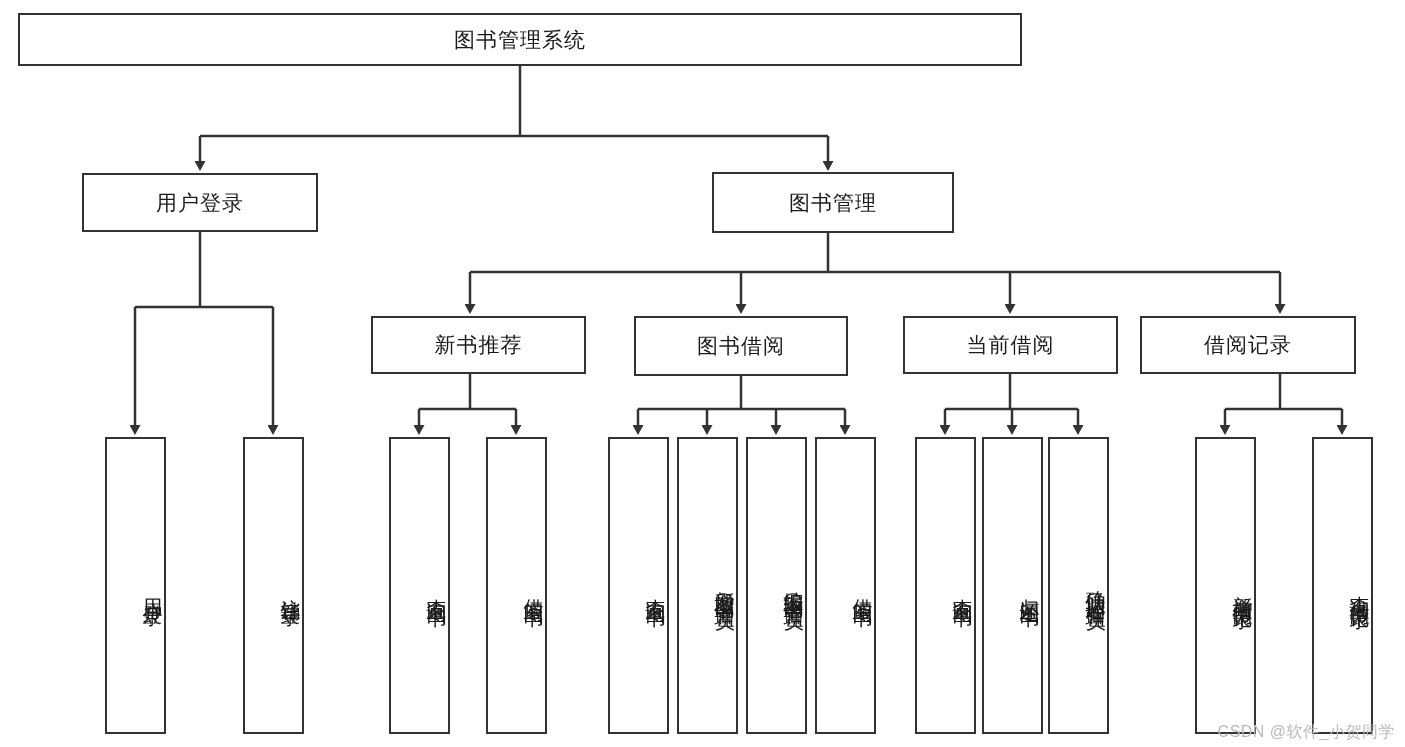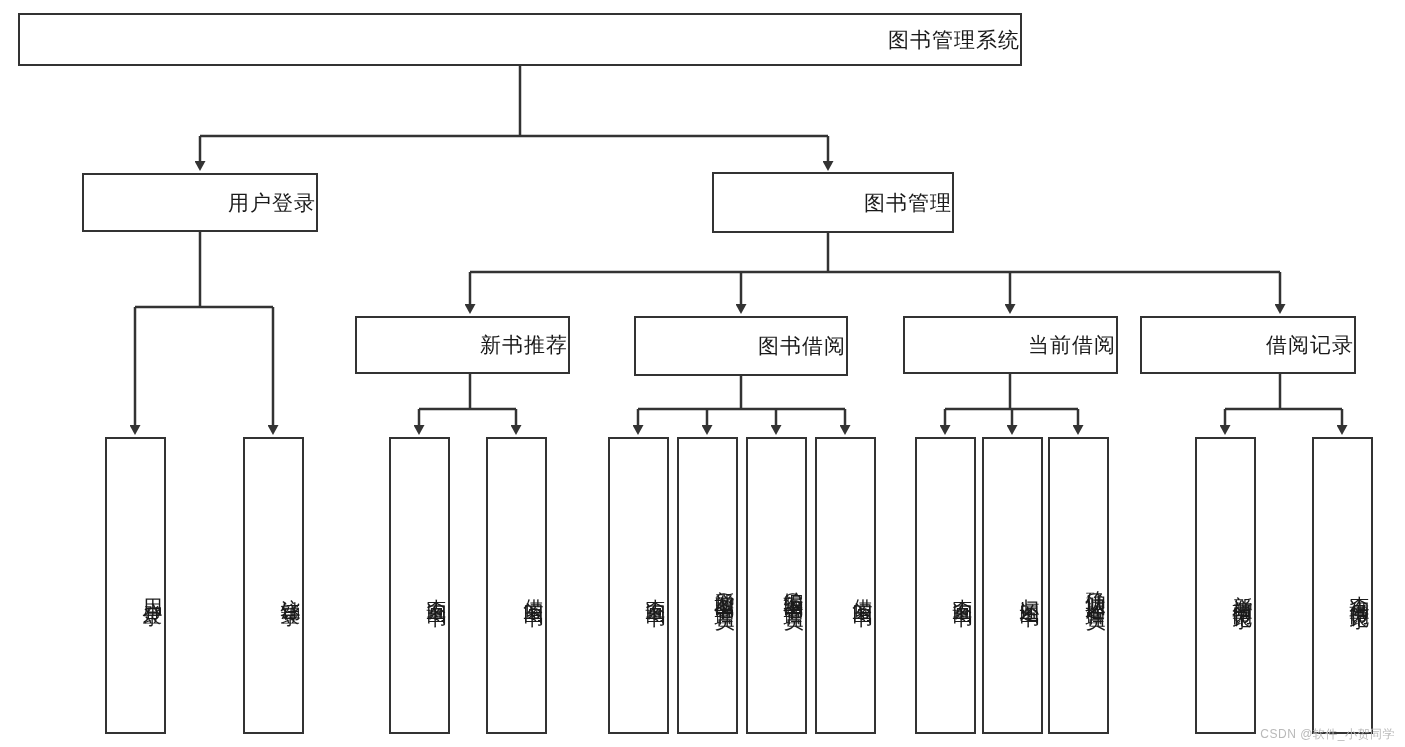--- a/index.html
+++ b/index.html
@@ -26,21 +26,21 @@
     height: 747px;
     pointer-events: none;
   }
   .node {
     position: absolute;
     box-sizing: border-box;
     background: #ffffff;
     border: 2px solid #333333;
     display: flex;
     align-items: center;
-    justify-content: flex-end;
+    justify-content: center;
     color: #1a1a1a;
   }
   .node.horiz {
     font-size: 21px;
     letter-spacing: 1px;
     line-height: 1.2;
   }
   .node.vert {
     writing-mode: vertical-rl;
     text-orientation: upright;
@@ -52,21 +52,21 @@
     justify-content: center;
   }
   .node-label {
     display: block;
     white-space: nowrap;
   }
   #watermark {
     position: absolute;
     right: 10px;
     bottom: 4px;
-    font-size: 12px;
+    font-size: 16px;
     color: #b9b9b9;
     letter-spacing: 0.5px;
     white-space: nowrap;
     user-select: none;
   }
 </style>
 </head>
 <body>
 
 <div id="canvas">
@@ -117,21 +117,21 @@
   <div id="nodes-layer">
       <div class="node horiz" style="left: 18px; top: 13px; width: 1004px; height: 53px;">
         <span class="node-label">图书管理系统</span>
       </div>
       <div class="node horiz" style="left: 82px; top: 173px; width: 236px; height: 59px;">
         <span class="node-label">用户登录</span>
       </div>
       <div class="node horiz" style="left: 712px; top: 172px; width: 242px; height: 61px;">
         <span class="node-label">图书管理</span>
       </div>
-      <div class="node horiz" style="left: 355px; top: 316px; width: 215px; height: 58px;">
+      <div class="node horiz" style="left: 371px; top: 316px; width: 215px; height: 58px;">
         <span class="node-label">新书推荐</span>
       </div>
       <div class="node horiz" style="left: 634px; top: 316px; width: 214px; height: 60px;">
         <span class="node-label">图书借阅</span>
       </div>
       <div class="node horiz" style="left: 903px; top: 316px; width: 215px; height: 58px;">
         <span class="node-label">当前借阅</span>
       </div>
       <div class="node horiz" style="left: 1140px; top: 316px; width: 216px; height: 58px;">
         <span class="node-label">借阅记录</span>

